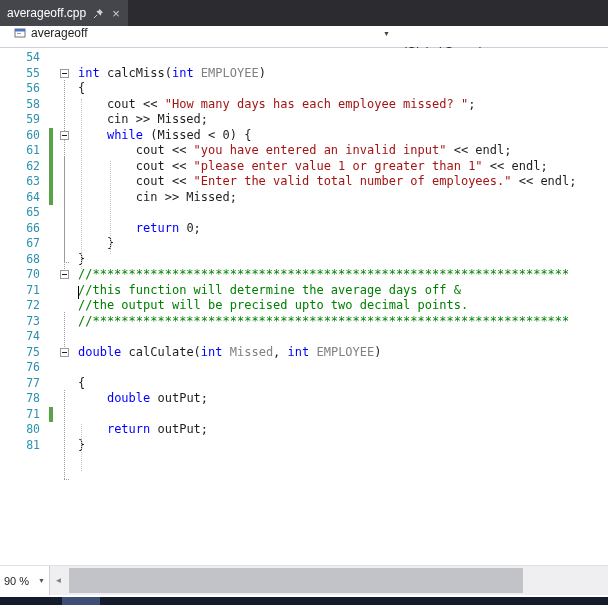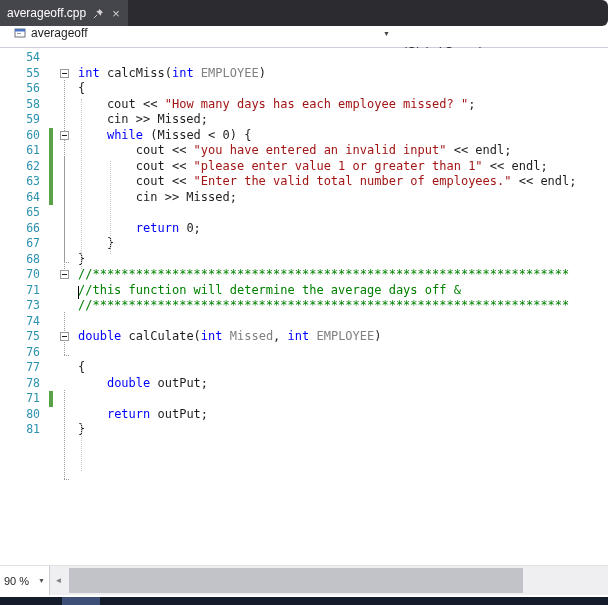--- a/index.html
+++ b/index.html
@@ -5,21 +5,21 @@
   :root{
     --kw:#0000ff; --pl:#1e1e1e; --com:#008000; --str:#a31515; --prm:#808080;
     --lnum:#2b91af; --chg:#5aa248;
   }
   html,body{margin:0;padding:0;}
   body{
     width:608px;height:605px;position:relative;overflow:hidden;
     background:#ffffff;font-family:"Liberation Sans",sans-serif;
   }
   
-  .tabstrip{height:26px;background:#2b2b30;display:flex;align-items:stretch;border-radius:6px;}
+  .tabstrip{height:26px;background:#2b2b30;display:flex;align-items:stretch;}
   .tab{
     background:#45454c;color:#ffffff;display:flex;align-items:center;
     padding:0 7px;font-size:12px;gap:7px;cursor:default;
   }
   .tab .pin svg{display:block;}
   .tab .close{color:#d0d0d0;font-size:13px;line-height:1;padding:0 1px;}
   
   .navbar{height:21px;background:#ffffff;border-bottom:1px solid #cccedb;display:flex;align-items:flex-start;font-size:12px;color:#1e1e1e;padding-left:8px;}
   .nav-dd{display:flex;align-items:center;gap:5px;padding:0 6px;}
   .nav-dd .caret{font-size:7px;color:#444;margin-left:auto;}
@@ -189,20 +189,26 @@
         </div>
         <div class="code"><span class="tk-com">//******************************************************************</span></div>
       </div>
       <div class="row">
         <div class="ln">71</div>
         <div class="chg"></div>
         <div class="out"></div>
         <div class="code"><span class="tk-com">//this function will determine the average days off &amp;</span></div>
       </div>
       <div class="row">
+        <div class="ln">72</div>
+        <div class="chg"></div>
+        <div class="out"></div>
+        <div class="code"><span class="tk-com">//the output will be precised upto two decimal points.</span></div>
+      </div>
+      <div class="row">
         <div class="ln">73</div>
         <div class="chg"></div>
         <div class="out"></div>
         <div class="code"><span class="tk-com">//******************************************************************</span></div>
       </div>
       <div class="row">
         <div class="ln">74</div>
         <div class="chg"></div>
         <div class="out"></div>
         <div class="code"></div>

